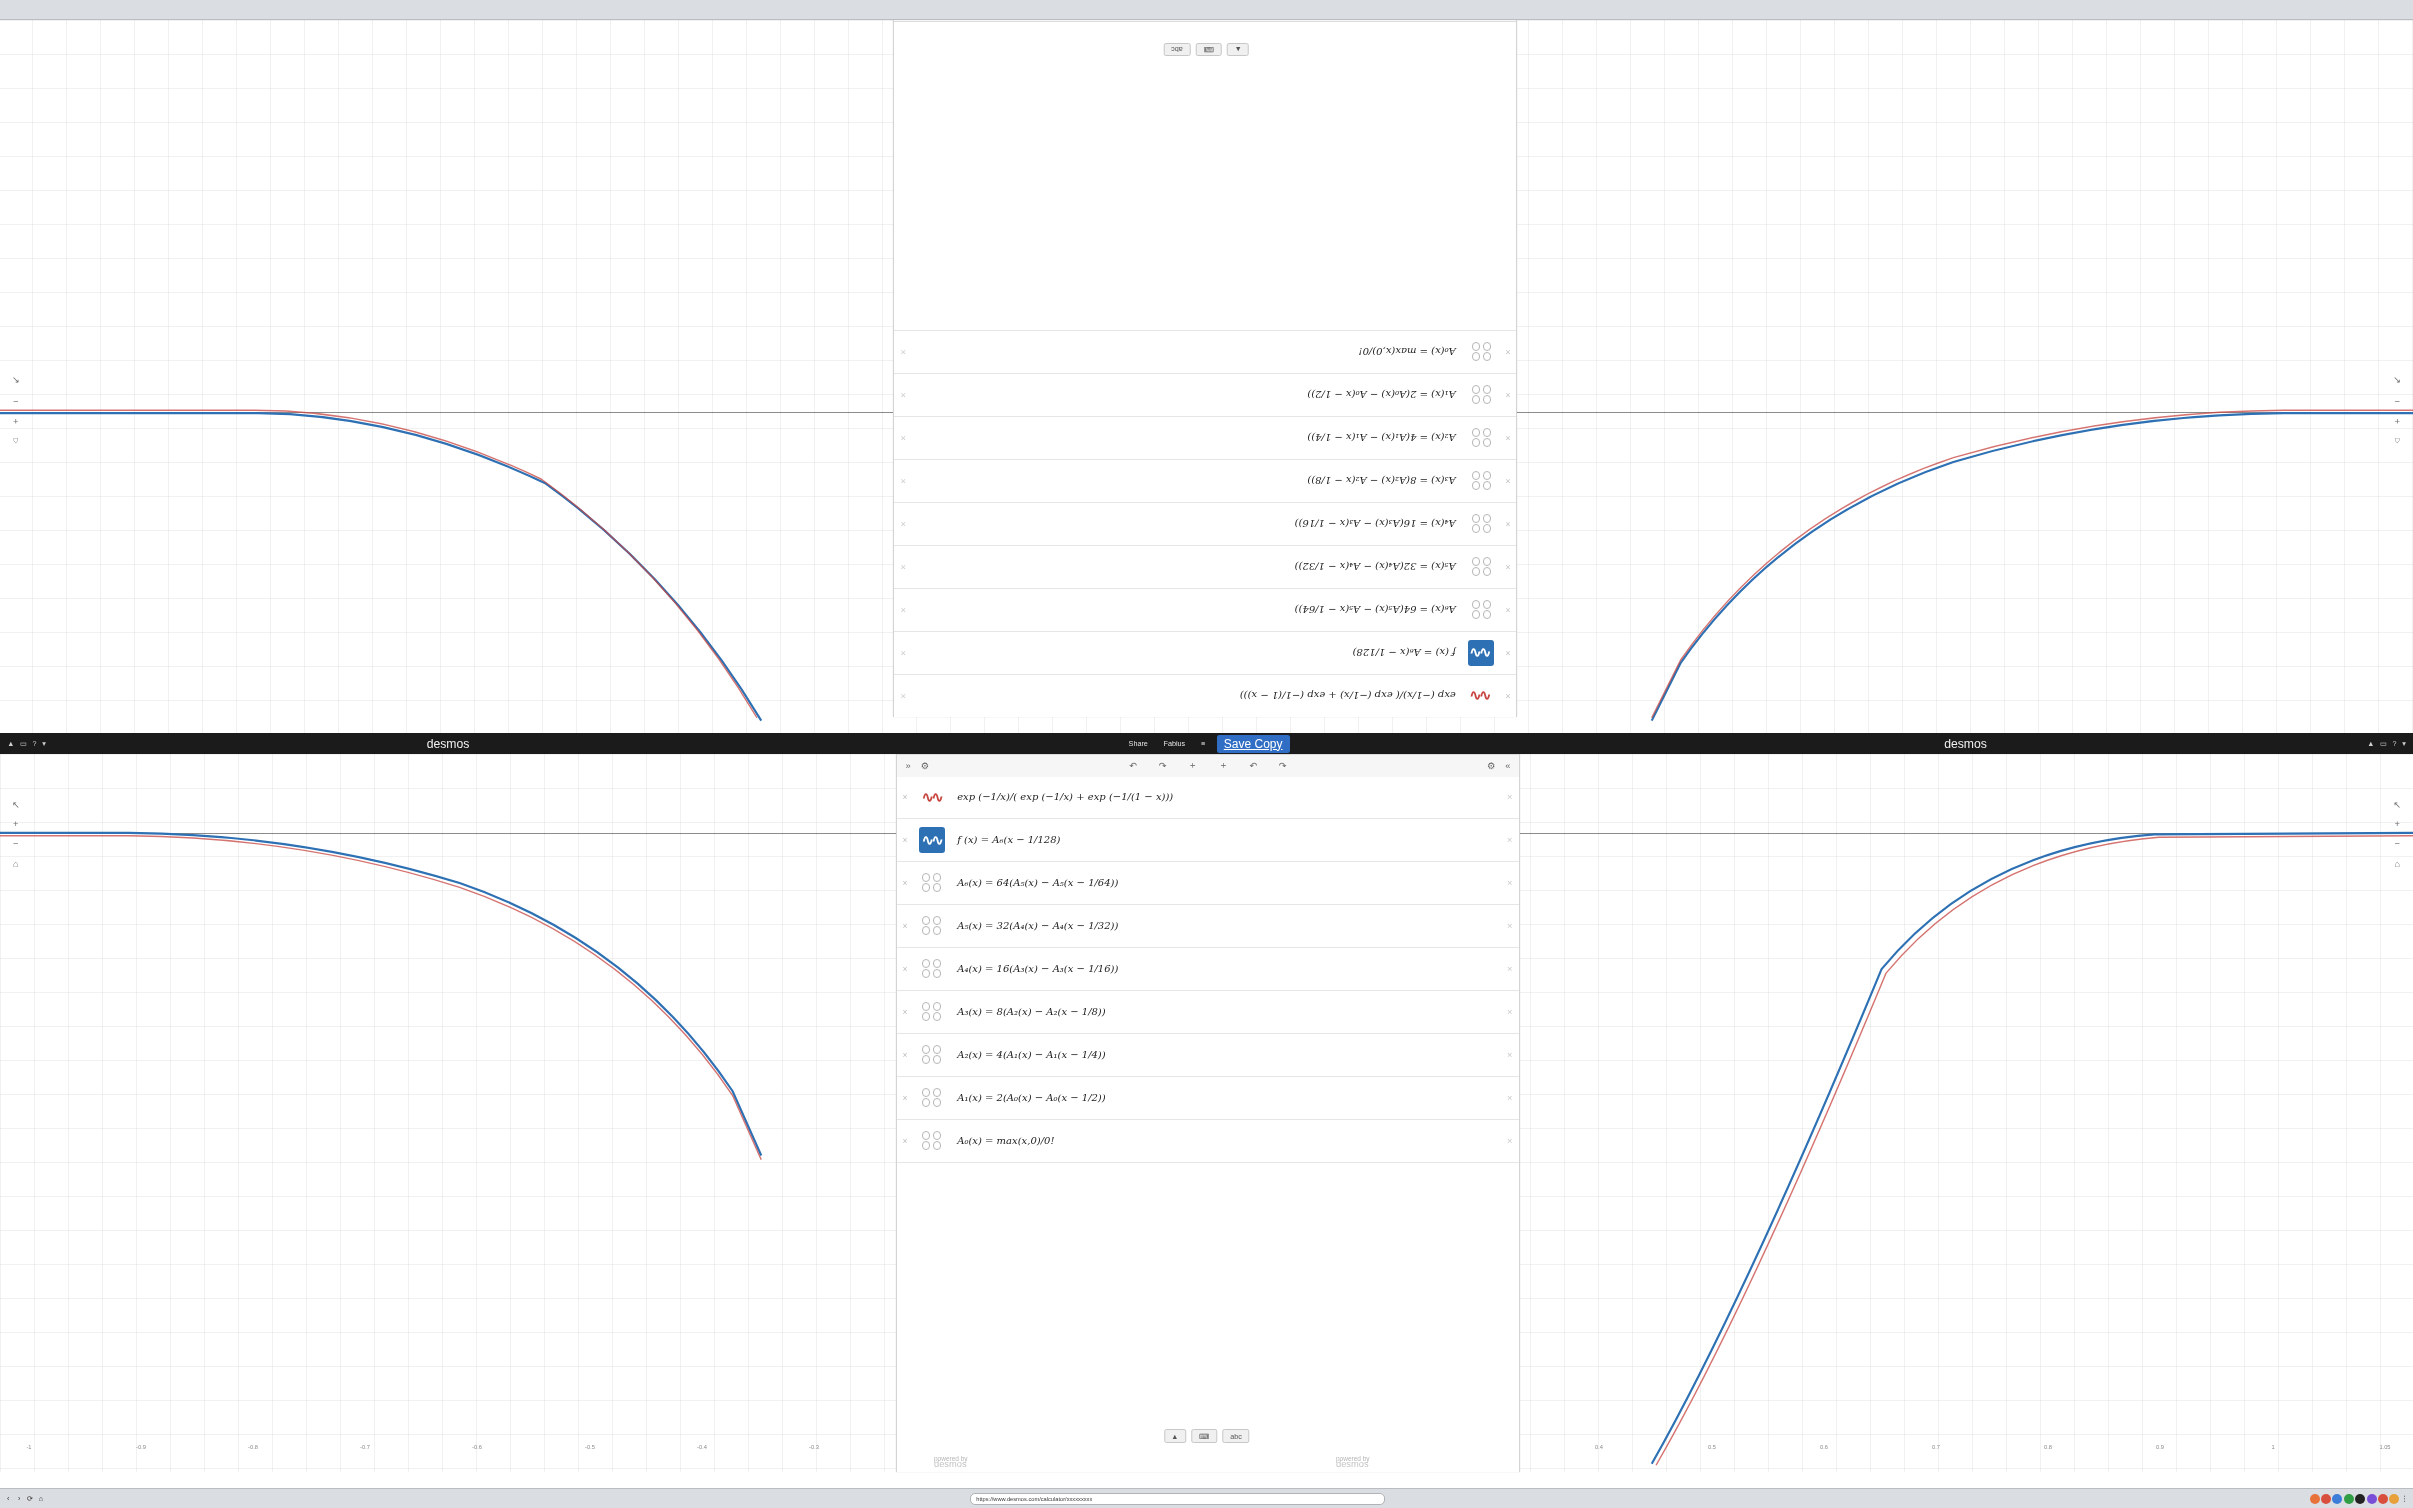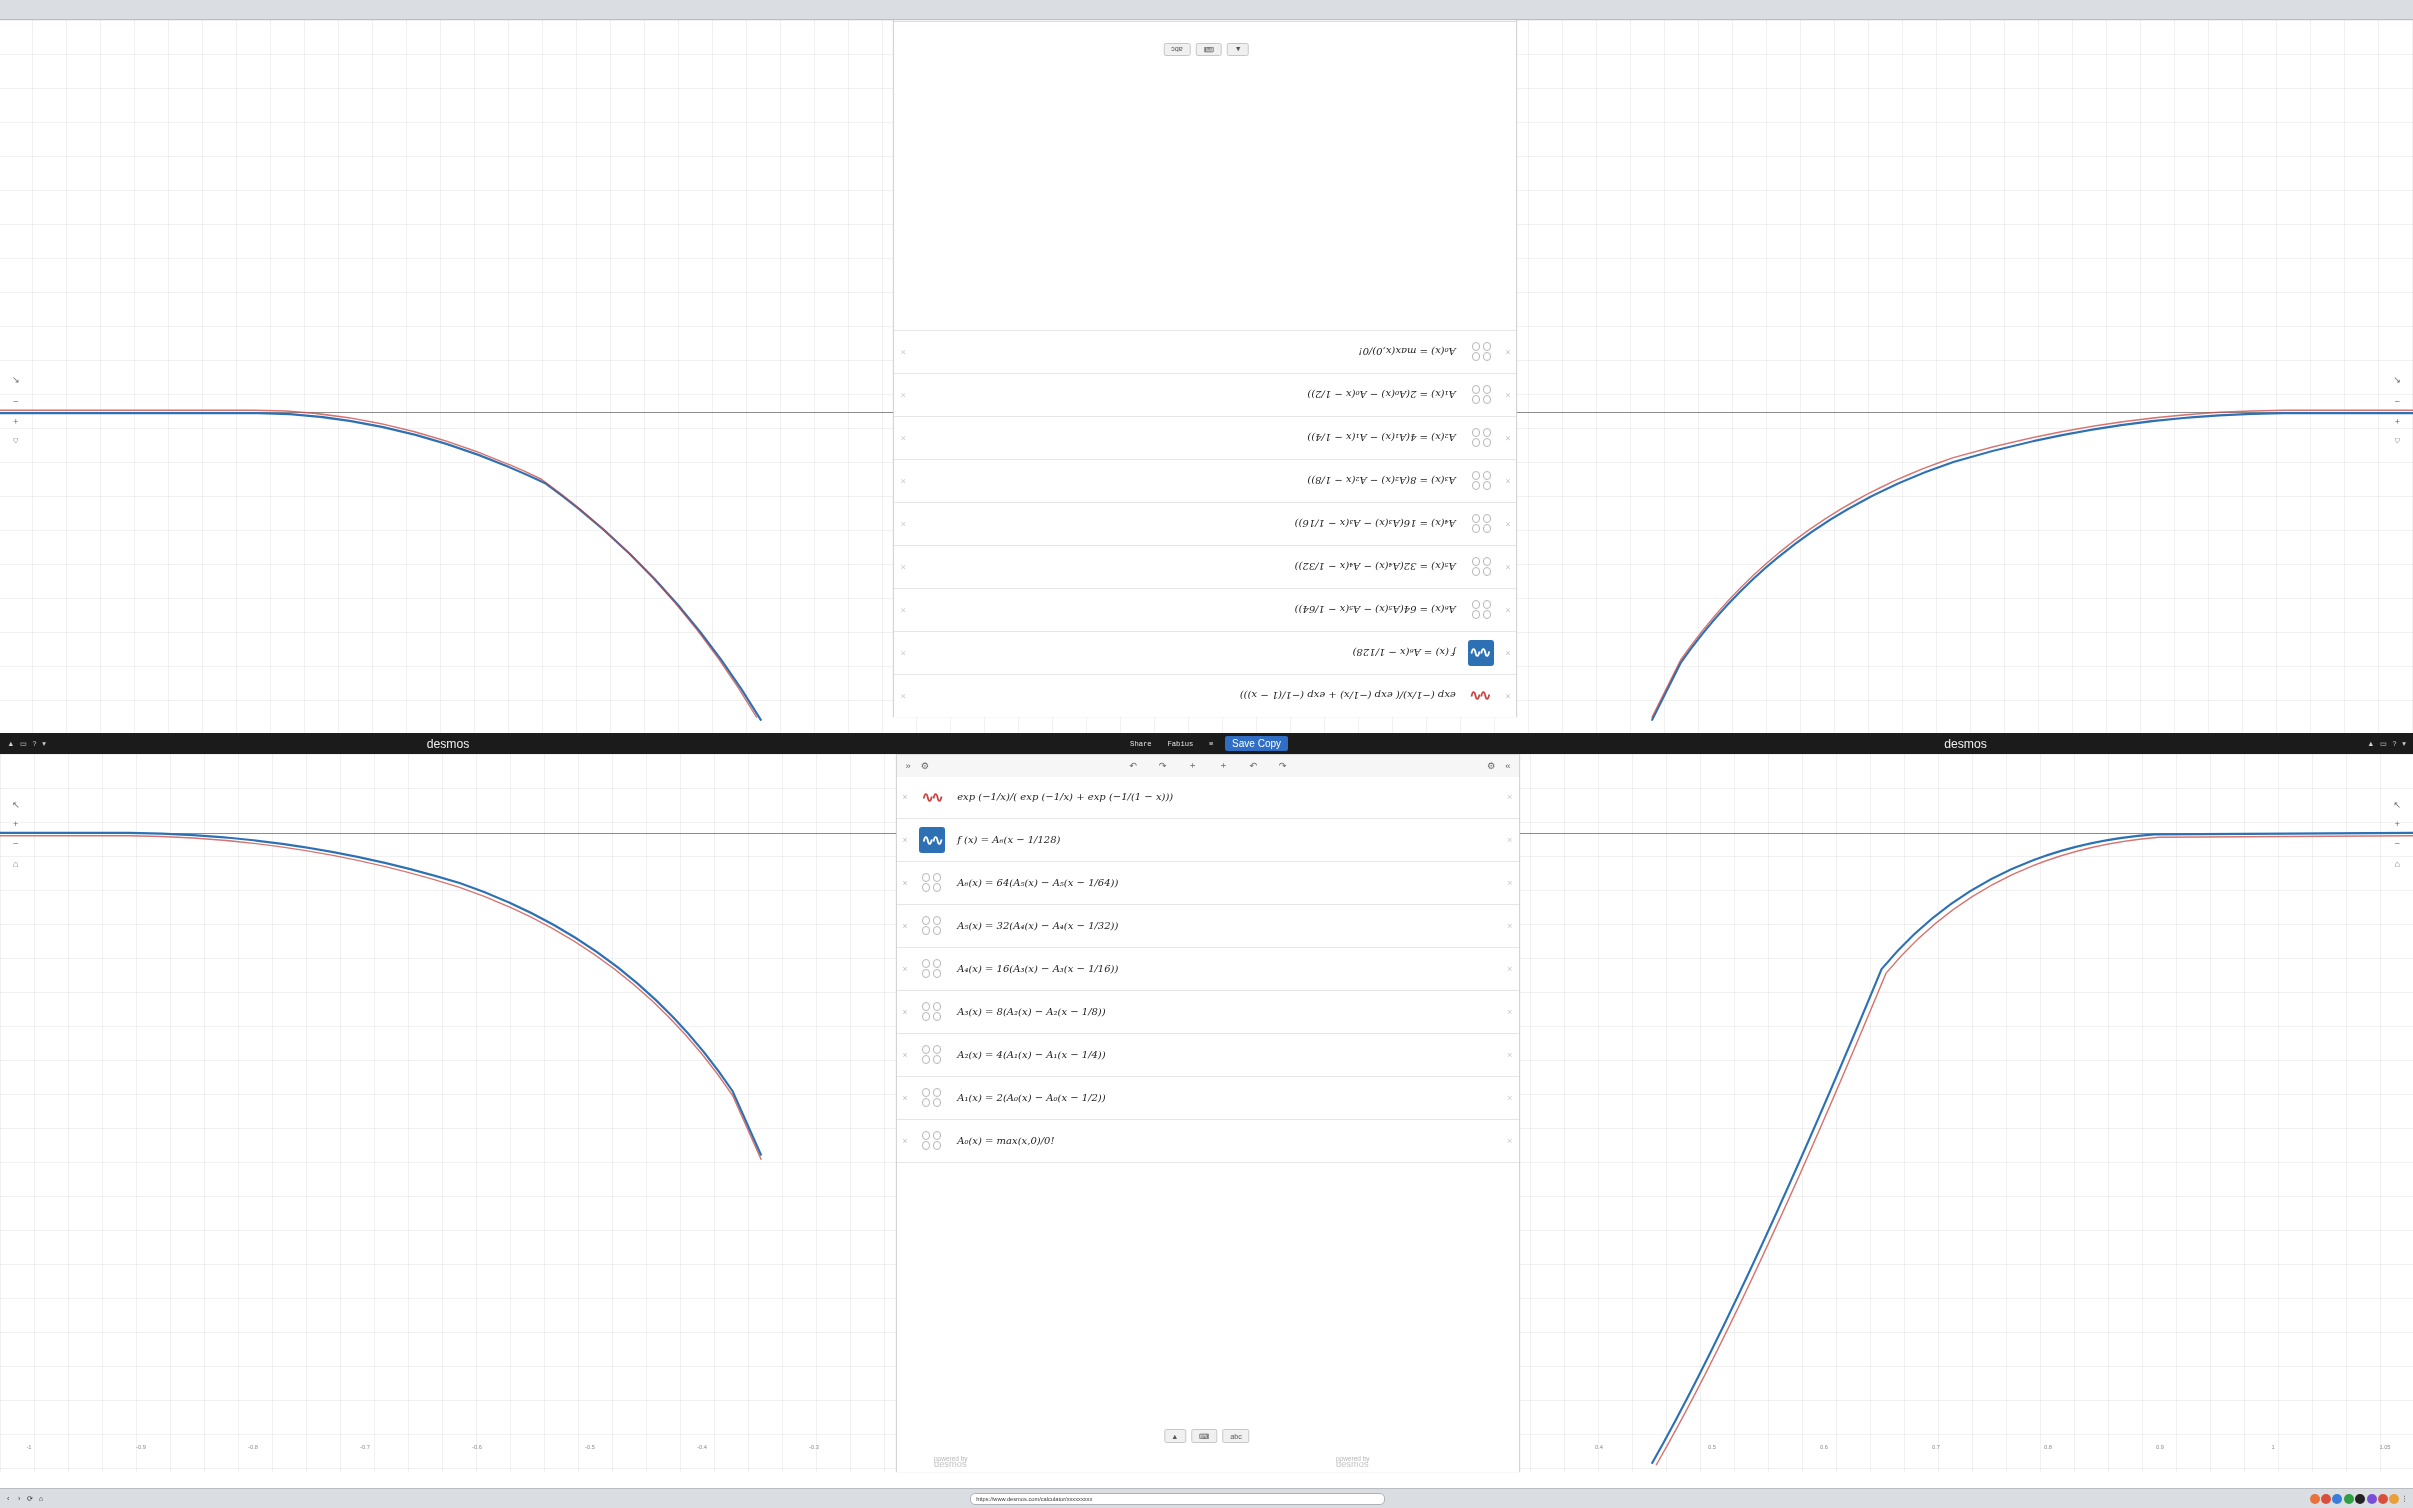--- a/index.html
+++ b/index.html
@@ -67,22 +67,22 @@
   .math{font-style:italic;}
 
   
   .dockbar{position:absolute;left:0;width:2413px;height:21.5px;background:#1b1b1b;display:flex;align-items:center;color:#ddd;font-size:7.2px;}
   .dockbar.upper{top:733px;}
   .dockbar.lower{top:754px;}
   .dock-left{width:896px;display:flex;align-items:center;justify-content:center;}
   .dock-center{width:622px;display:flex;align-items:center;justify-content:center;gap:7.2px;}
   .dock-right{flex:1;display:flex;align-items:center;justify-content:center;}
   .brandname{font-size:12.2px;color:#f0f0f0;font-family:"Liberation Sans",sans-serif;}
-  .btn-blue{background:#2f6ec4;color:#fff;border-radius:2.2px;padding:2.2px 7.2px;font-size:10px;}
-  .btn-plain{color:#e4e4e4;font-size:7.2px;padding:1.4px 4.3px;font-family:Liberation Mono, monospace;}
+  .btn-blue{background:#2f6ec4;color:#fff;border-radius:2.2px;padding:2.2px 7.2px;font-size:12px;text-decoration:underline;}
+  .btn-plain{color:#e4e4e4;font-size:7.2px;padding:1.4px 4.3px;}
   .dock-mini{position:absolute;right:7.2px;display:flex;gap:5.7px;align-items:center;color:#cfcfcf;font-size:7.2px;}
   .dock-mini-left{position:absolute;left:7.2px;display:flex;gap:5.7px;align-items:center;color:#cfcfcf;font-size:7.2px;}
 
   
   .zoomctl{position:absolute;right:8.6px;top:287px;display:flex;flex-direction:column;gap:5.7px;align-items:center;
            font-size:9.3px;color:#6b6b6b;}
   .zoomctl div{width:14.4px;height:14.4px;display:flex;align-items:center;justify-content:center;}
   .zoomctl-left{position:absolute;left:8.6px;top:287px;display:flex;flex-direction:column;gap:5.7px;align-items:center;
            font-size:9.3px;color:#6b6b6b;}
   .zoomctl-left div{width:14.4px;height:14.4px;display:flex;align-items:center;justify-content:center;}

